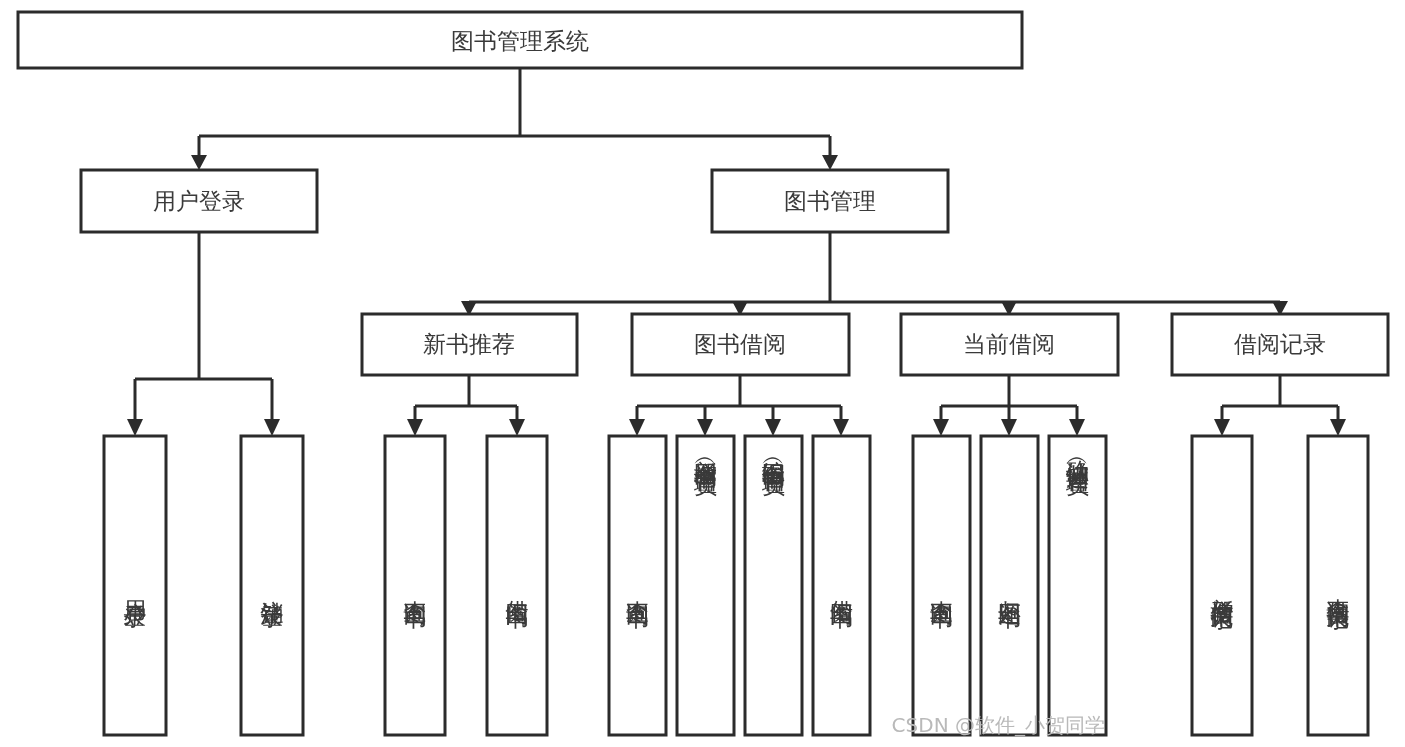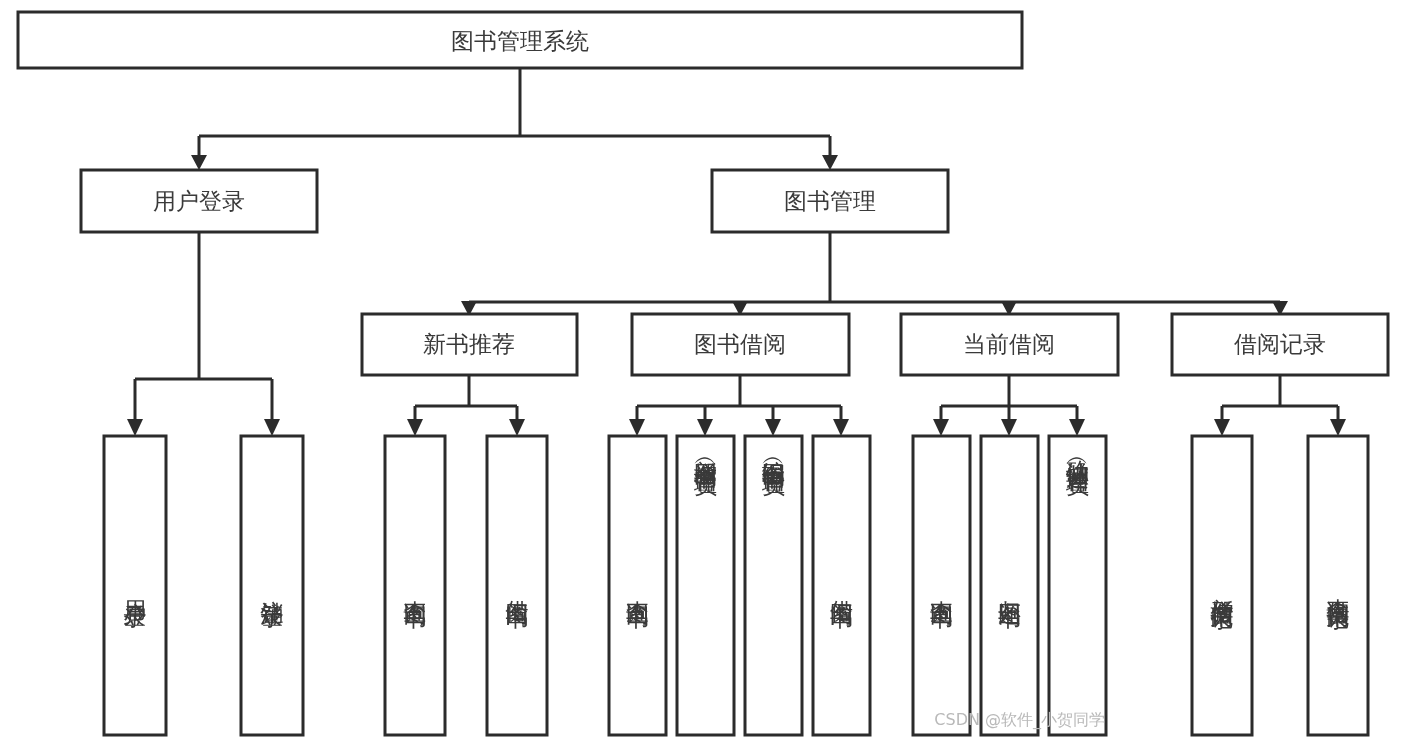--- a/index.html
+++ b/index.html
@@ -27,23 +27,23 @@
     letter-spacing:2px;
     line-height:1;
     text-align:center;
     white-space:nowrap;
     pointer-events:none;
     display:flex;align-items:flex-start;justify-content:center;
   }
   .vbox{position:absolute;display:flex;align-items:center;justify-content:center;}
   .vbox.toptext{align-items:flex-start;}
   #watermark{
-    position:absolute;right:8px;bottom:16px;
+    position:absolute;right:8px;bottom:8px;
     font-family:"DejaVu Sans","Liberation Sans",sans-serif;
-    font-size:16px;color:#b9b9b9;white-space:nowrap;
+    font-size:20px;color:#b9b9b9;white-space:nowrap;
   }
 </style>
 </head>
 <body>
 
 <div id="diagram-root">
 
   <svg class="canvas" viewBox="0 0 1405 747">
 
     <g>

